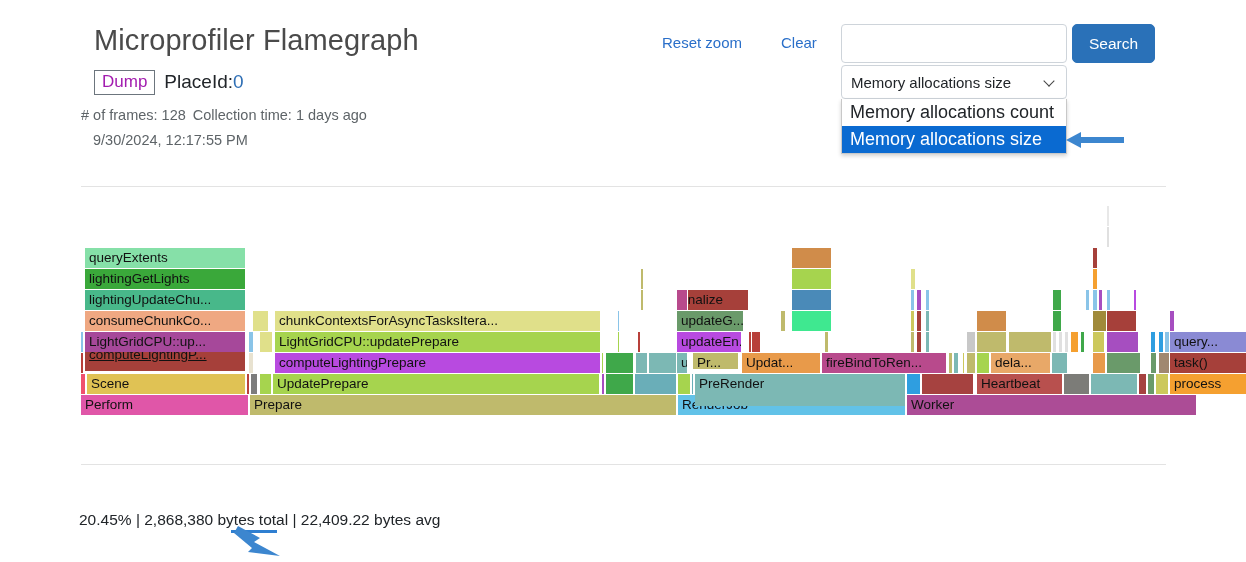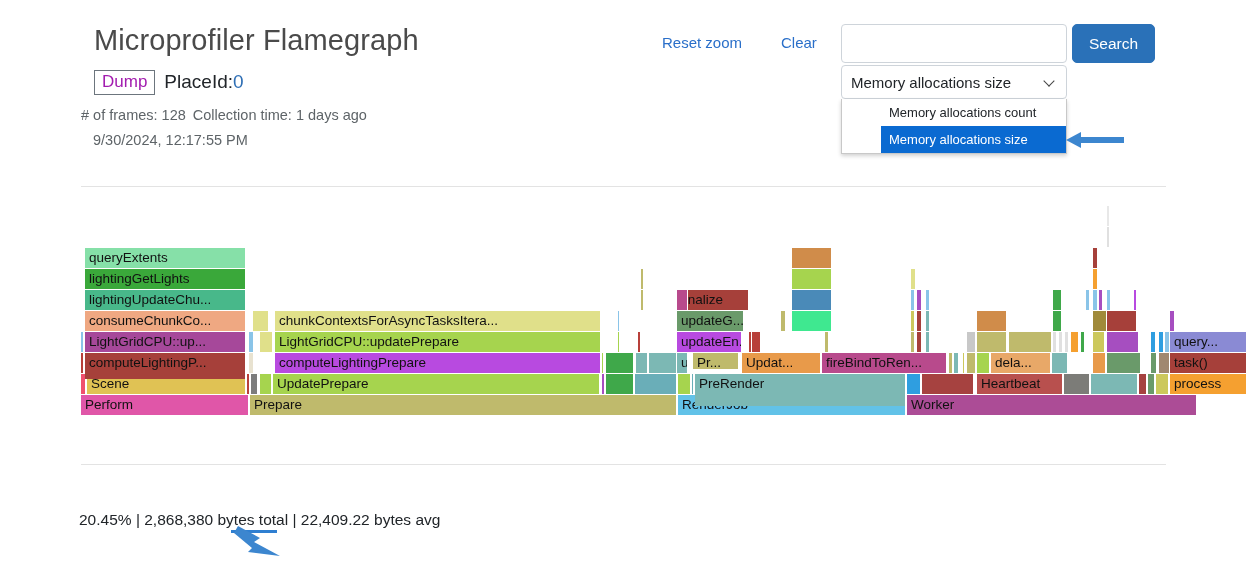--- a/index.html
+++ b/index.html
@@ -72,21 +72,21 @@
     content: ""; position: absolute; left: 1px; top: 1px;
     width: 7px; height: 7px; border-right: 1.6px solid #444; border-bottom: 1.6px solid #444;
     transform: rotate(45deg);
   }
 
   .sel-list {
     position: absolute; left: 841px; top: 99px; width: 226px;
     border: 1px solid #c8c8c8; border-top: none; background: #fff;
     box-shadow: 0 2px 4px rgba(0,0,0,0.18);
   }
-  .sel-opt { height: 27px; line-height: 27px; font-size: 13px; padding: 0 8px; color: #212529; white-space: nowrap; cursor: pointer; margin-left: 39px; }
+  .sel-opt { height: 27px; line-height: 27px; font-size: 18px; padding: 0 8px; color: #212529; white-space: nowrap; cursor: pointer; }
   .sel-opt.sel { background: #0a6ad1; color: #ffffff; }
 
   
   .arrow-sel { position: absolute; left: 1066px; top: 131px; width: 58px; height: 18px; }
   .arrow-bottom { position: absolute; left: 232px; top: 524px; width: 50px; height: 34px; }
   .underline-bytes { position: absolute; left: 231px; top: 530px; width: 46px; height: 3px; background: #2f7fd1; }
 
   .hr { position: absolute; left: 81px; width: 1085px; height: 1px; background: #e3e3e3; }
 
   
@@ -164,21 +164,21 @@
       <div class="fr nolab" style="left: 841px; top: 168px; width: 52px; height: 20px; background: rgb(166, 66, 64);"></div>
       <div class="fr nolab" style="left: 894px; top: 168px; width: 1px; height: 20px; background: rgb(200, 200, 200);"></div>
       <div class="fr" style="left: 896px; top: 168px; width: 86px; height: 20px; background: rgb(184, 80, 78);"><span>Heartbeat</span></div>
       <div class="fr nolab" style="left: 983px; top: 168px; width: 26px; height: 20px; background: rgb(124, 124, 120);"></div>
       <div class="fr nolab" style="left: 1010px; top: 168px; width: 47px; height: 20px; background: rgb(124, 184, 180);"></div>
       <div class="fr nolab" style="left: 1058px; top: 168px; width: 8px; height: 20px; background: rgb(166, 66, 64);"></div>
       <div class="fr nolab" style="left: 1067px; top: 168px; width: 7px; height: 20px; background: rgb(106, 154, 106);"></div>
       <div class="fr nolab" style="left: 1075px; top: 168px; width: 13px; height: 20px; background: rgb(204, 200, 92);"></div>
       <div class="fr" style="left: 1089px; top: 168px; width: 80px; height: 20px; background: rgb(245, 160, 48);"><span>process</span></div>
       <div class="fr nolab" style="left: 0px; top: 147px; width: 3px; height: 20px; background: rgb(184, 64, 58);"></div>
-      <div class="fr" style="left: 4px; top: 147px; width: 161px; height: 26px; background: rgb(166, 64, 58);"><span>computeLightingP...</span></div>
+      <div class="fr" style="left: 4px; top: 139px; width: 161px; height: 26px; background: rgb(166, 64, 58); text-decoration: underline;"><span>computeLightingP...</span></div>
       <div class="fr nolab" style="left: 168px; top: 147px; width: 5px; height: 20px; background: rgb(232, 226, 208);"></div>
       <div class="fr" style="left: 194px; top: 147px; width: 326px; height: 20px; background: rgb(184, 74, 224);"><span>computeLightingPrepare</span></div>
       <div class="fr nolab" style="left: 521px; top: 147px; width: 2px; height: 20px; background: rgb(166, 212, 78);"></div>
       <div class="fr nolab" style="left: 525px; top: 147px; width: 28px; height: 20px; background: rgb(63, 168, 74);"></div>
       <div class="fr nolab" style="left: 568px; top: 147px; width: 28px; height: 20px; background: rgb(124, 184, 180);"></div>
       <div class="fr nolab" style="left: 555px; top: 147px; width: 12px; height: 20px; background: rgb(124, 184, 180);"></div>
       <div class="fr" style="left: 596px; top: 147px; width: 11px; height: 20px; background: rgb(124, 184, 180);"><span>updateInv...</span></div>
       <div class="fr" style="left: 612px; top: 147px; width: 46px; height: 16px; background: rgb(191, 186, 108);"><span>Pr...</span></div>
       <div class="fr nolab" style="left: 659px; top: 147px; width: 1px; height: 20px; background: rgb(200, 200, 200);"></div>
       <div class="fr" style="left: 661px; top: 147px; width: 79px; height: 20px; background: rgb(232, 154, 74);"><span>Updat...</span></div>

